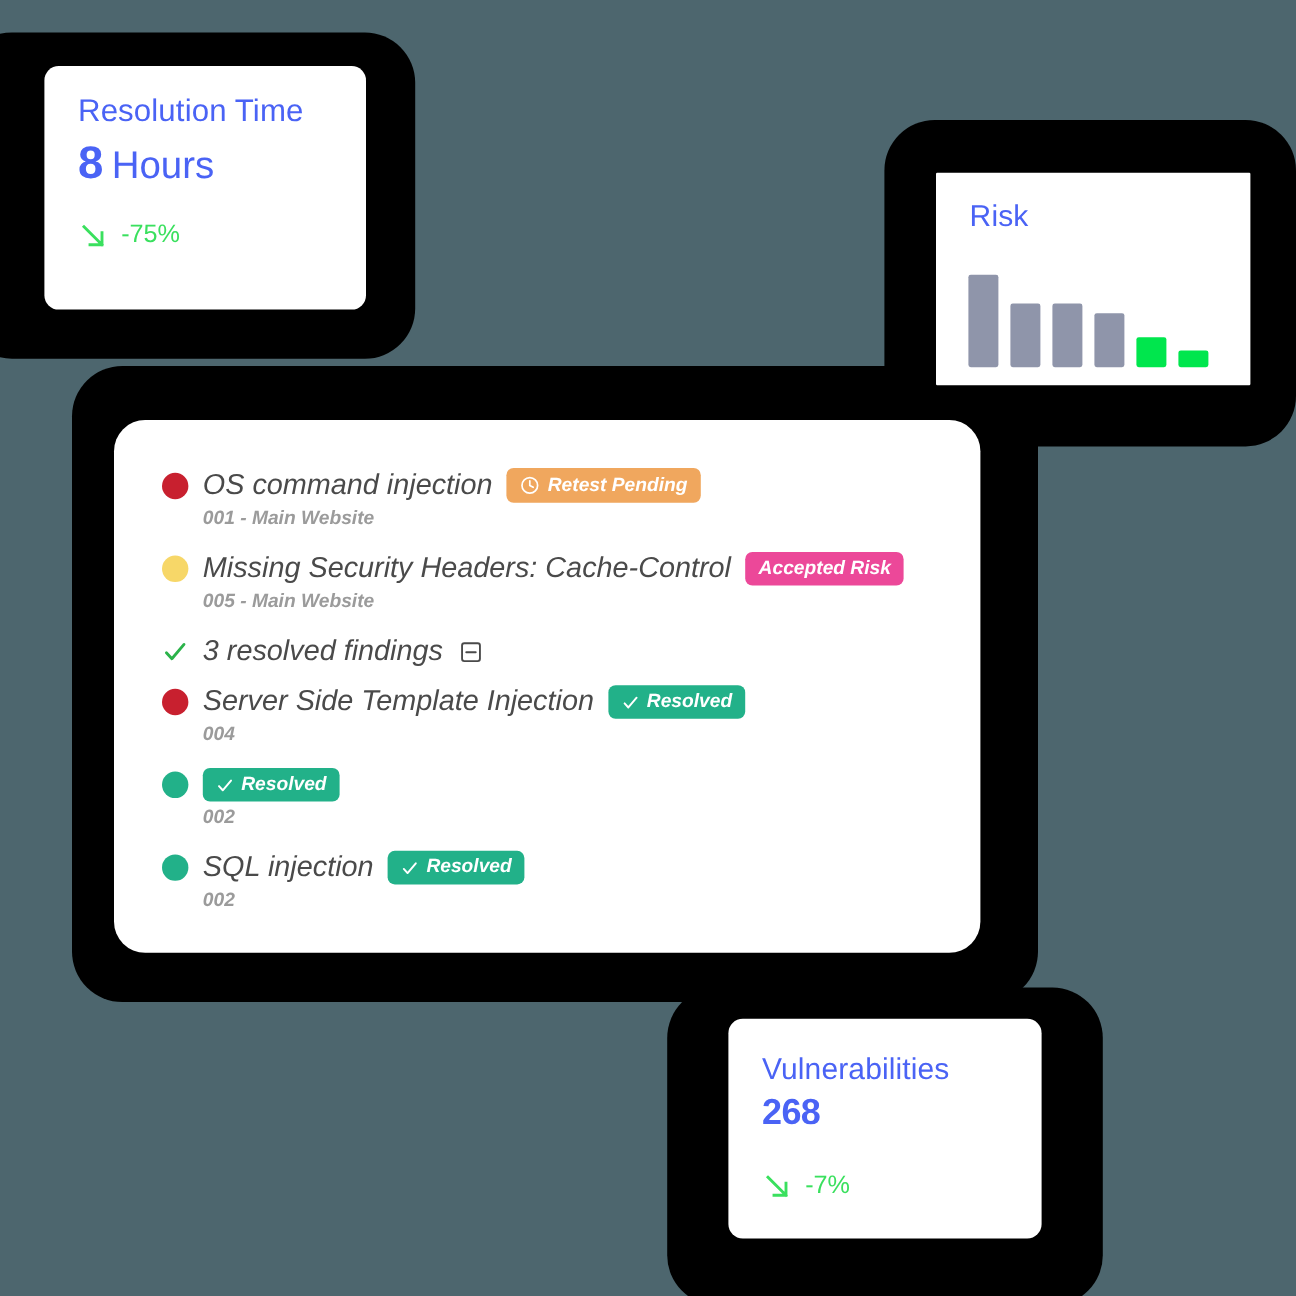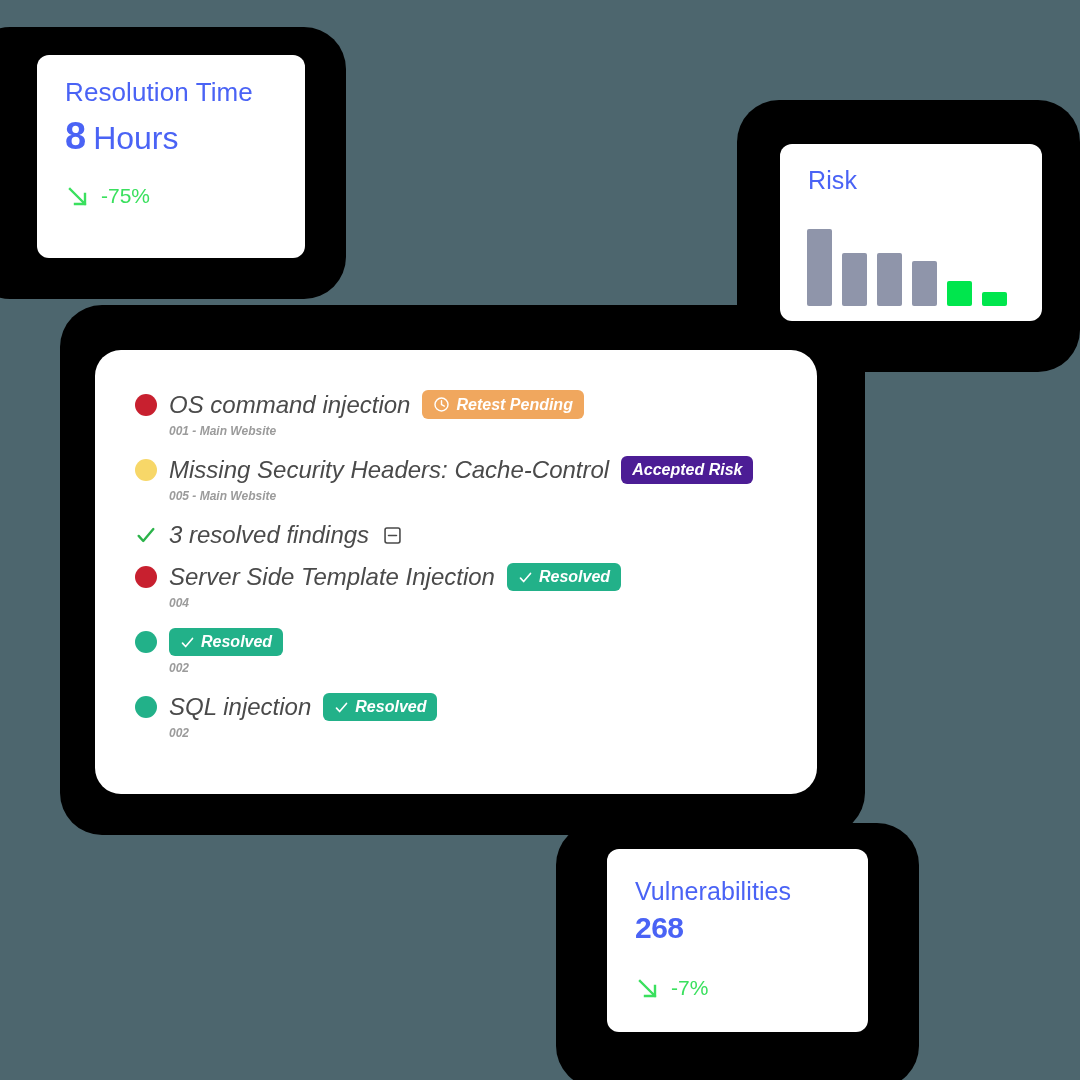--- a/index.html
+++ b/index.html
@@ -15,21 +15,21 @@
   
   .panel{position:absolute;background:#000;border-radius:42px;}
   #panel-resolution{left:-32px;top:27px;width:378px;height:272px;}
   #panel-risk{left:737px;top:100px;width:343px;height:272px;}
   #panel-findings{left:60px;top:305px;width:805px;height:530px;}
   #panel-vulns{left:556px;top:823px;width:363px;height:265px;}
 
   
   .card{position:absolute;background:#fff;border-radius:14px;}
   #card-resolution{left:37px;top:55px;width:268px;height:203px;border-radius:12px;}
-  #card-risk{left:780px;top:144px;width:262px;height:177px;border-radius:12px;}
+  #card-risk{left:780px;top:144px;width:262px;height:177px;border-radius:1px;}
   #card-findings{left:95px;top:350px;width:722px;height:444px;border-radius:26px;}
   #card-vulns{left:607px;top:849px;width:261px;height:183px;border-radius:12px;}
 
   
   .kpi-title{
     color:#4a63f5;font-size:26px;font-weight:400;letter-spacing:.1px;
   }
   #card-resolution .kpi-title{position:absolute;left:28px;top:22px;}
   #card-vulns .kpi-title{position:absolute;left:28px;top:28px;font-size:25px;}
   .kpi-value-row{position:absolute;left:28px;display:flex;align-items:baseline;gap:7px;color:#4a63f5;}
@@ -54,21 +54,21 @@
   .finding{position:relative;margin-bottom:18px;}
   .finding-main{display:flex;align-items:center;gap:12px;}
   .dot{width:22px;height:22px;border-radius:50%;flex:0 0 22px;}
   .finding-name{font-size:24px;color:#4a4a4a;font-weight:400;white-space:nowrap;}
   .badge{
     display:inline-flex;align-items:center;gap:6px;
     border-radius:6px;padding:6px 11px;color:#fff;
     font-size:16px;font-weight:700;white-space:nowrap;line-height:1;
   }
   .badge svg{display:block;}
-  .finding-sub{font-size:12px;color:#9b9b9b;font-weight:700;margin-top:5px;margin-left:34px;}
+  .finding-sub{font-size:16px;color:#9b9b9b;font-weight:700;margin-top:5px;margin-left:34px;}
 
   .resolved-group{display:flex;align-items:center;gap:12px;margin-bottom:14px;}
   .check-icon{width:22px;height:22px;flex:0 0 22px;display:block;}
   .resolved-label{font-size:24px;color:#4a4a4a;}
   .collapse-icon{width:19px;height:19px;display:block;margin-left:2px;}
 </style>
 </head>
 <body>
 
 <div class="stage">
@@ -121,21 +121,21 @@
               </span>
               <span>Retest Pending</span>
             </span>
           </div>
           <div class="finding-sub">001 - Main Website</div>
         </div>
         <div class="finding">
           <div class="finding-main">
             <span class="dot" style="background: rgb(247, 215, 104);"></span>
             <span class="finding-name">Missing Security Headers: Cache-Control</span>
-            <span class="badge" style="background: #4c1d95;">
+            <span class="badge" style="background: #ec4899;">
               <span>Accepted Risk</span>
             </span>
           </div>
           <div class="finding-sub">005 - Main Website</div>
         </div>
         <div class="resolved-group">
           <span class="check-icon"><svg width="22" height="22" viewBox="0 0 24 24">
               <path d="M4 13 L9 18.5 L20 5.5" fill="none" stroke="#2bb34a" stroke-width="2.6" stroke-linecap="round" stroke-linejoin="round"></path>
             </svg></span>
           <span class="resolved-label">3 resolved findings</span>

